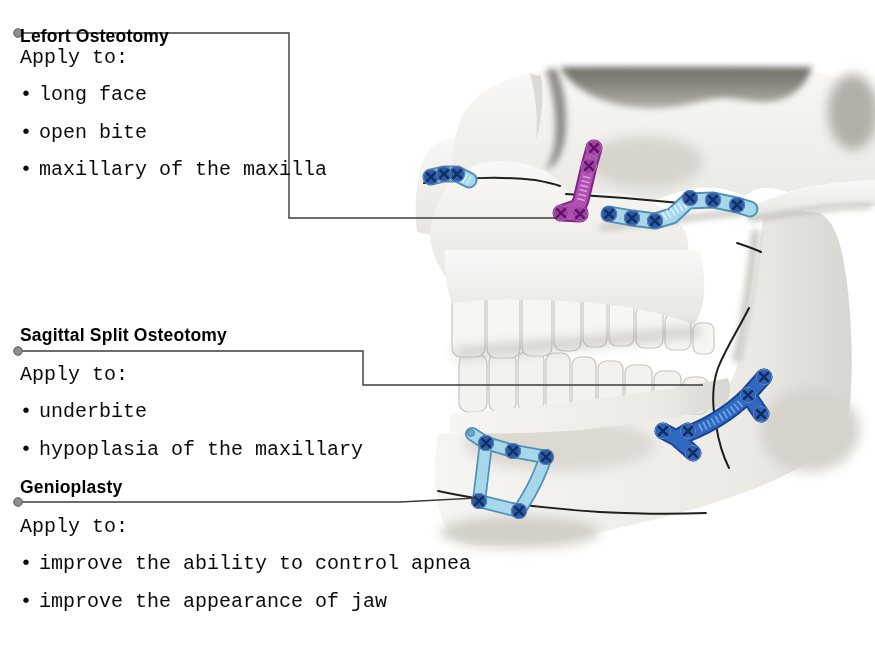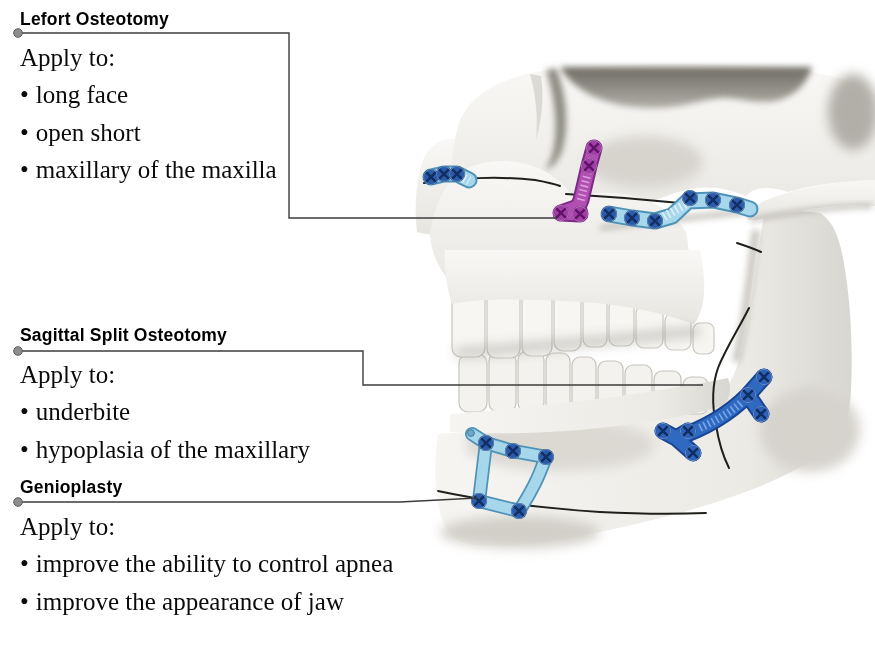--- a/index.html
+++ b/index.html
@@ -1,22 +1,22 @@
 <!DOCTYPE html>
 <html><head>
 <meta charset="utf-8">
 <style>
   html,body{margin:0;padding:0;background:#fff;}
   .stage{position:relative;width:875px;height:669px;background:#ffffff;overflow:hidden;
          font-family:"Liberation Serif",serif;color:#0b0b0b;}
   .fig{position:absolute;left:0;top:0;width:875px;height:669px;}
   .hd{position:absolute;left:20px;font-family:"Liberation Sans",sans-serif;
       font-weight:bold;font-size:17.5px;letter-spacing:.2px;color:#000;white-space:nowrap;}
-  #hd-lefort{top:9px;text-align:right;} #hd-sagittal{top:325px;} #hd-genio{top:477px;}
-  .blk{position:absolute;left:20px;font-size:25px;white-space:nowrap;}
+  #hd-lefort{top:26px;text-align:right;} #hd-sagittal{top:325px;} #hd-genio{top:477px;}
+  .blk{position:absolute;left:20px;font-size:20px;white-space:nowrap;font-family:Liberation Mono, monospace;}
   #blk-lefort{top:46px;} #blk-sagittal{top:363px;} #blk-genio{top:515px;}
   .ln{height:37.4px;line-height:24px;}
   .bl{margin-right:7px;}
 </style>
 </head>
 <body>
 
 <div class="stage">
 
   <svg class="fig" viewBox="0 0 875 669" xmlns="http://www.w3.org/2000/svg">
@@ -216,21 +216,21 @@
       <circle cx="18" cy="33" r="4.3"></circle>
       <circle cx="18" cy="351" r="4.3"></circle>
       <circle cx="18" cy="502" r="4.3"></circle>
     </g>
   </svg>
 
   <div class="hd" id="hd-lefort">Lefort Osteotomy</div>
   <div class="blk" id="blk-lefort">
     <div class="ln">Apply to:</div>
     <div class="ln"><span class="bl">•</span><span>long face</span></div>
-    <div class="ln"><span class="bl">•</span><span>open short</span></div>
+    <div class="ln"><span class="bl">•</span><span>open bite</span></div>
     <div class="ln"><span class="bl">•</span><span>maxillary of the maxilla</span></div>
   </div>
 
   <div class="hd" id="hd-sagittal">Sagittal Split Osteotomy</div>
   <div class="blk" id="blk-sagittal">
     <div class="ln">Apply to:</div>
     <div class="ln"><span class="bl">•</span><span>underbite</span></div>
     <div class="ln"><span class="bl">•</span><span>hypoplasia of the maxillary</span></div>
   </div>
 

